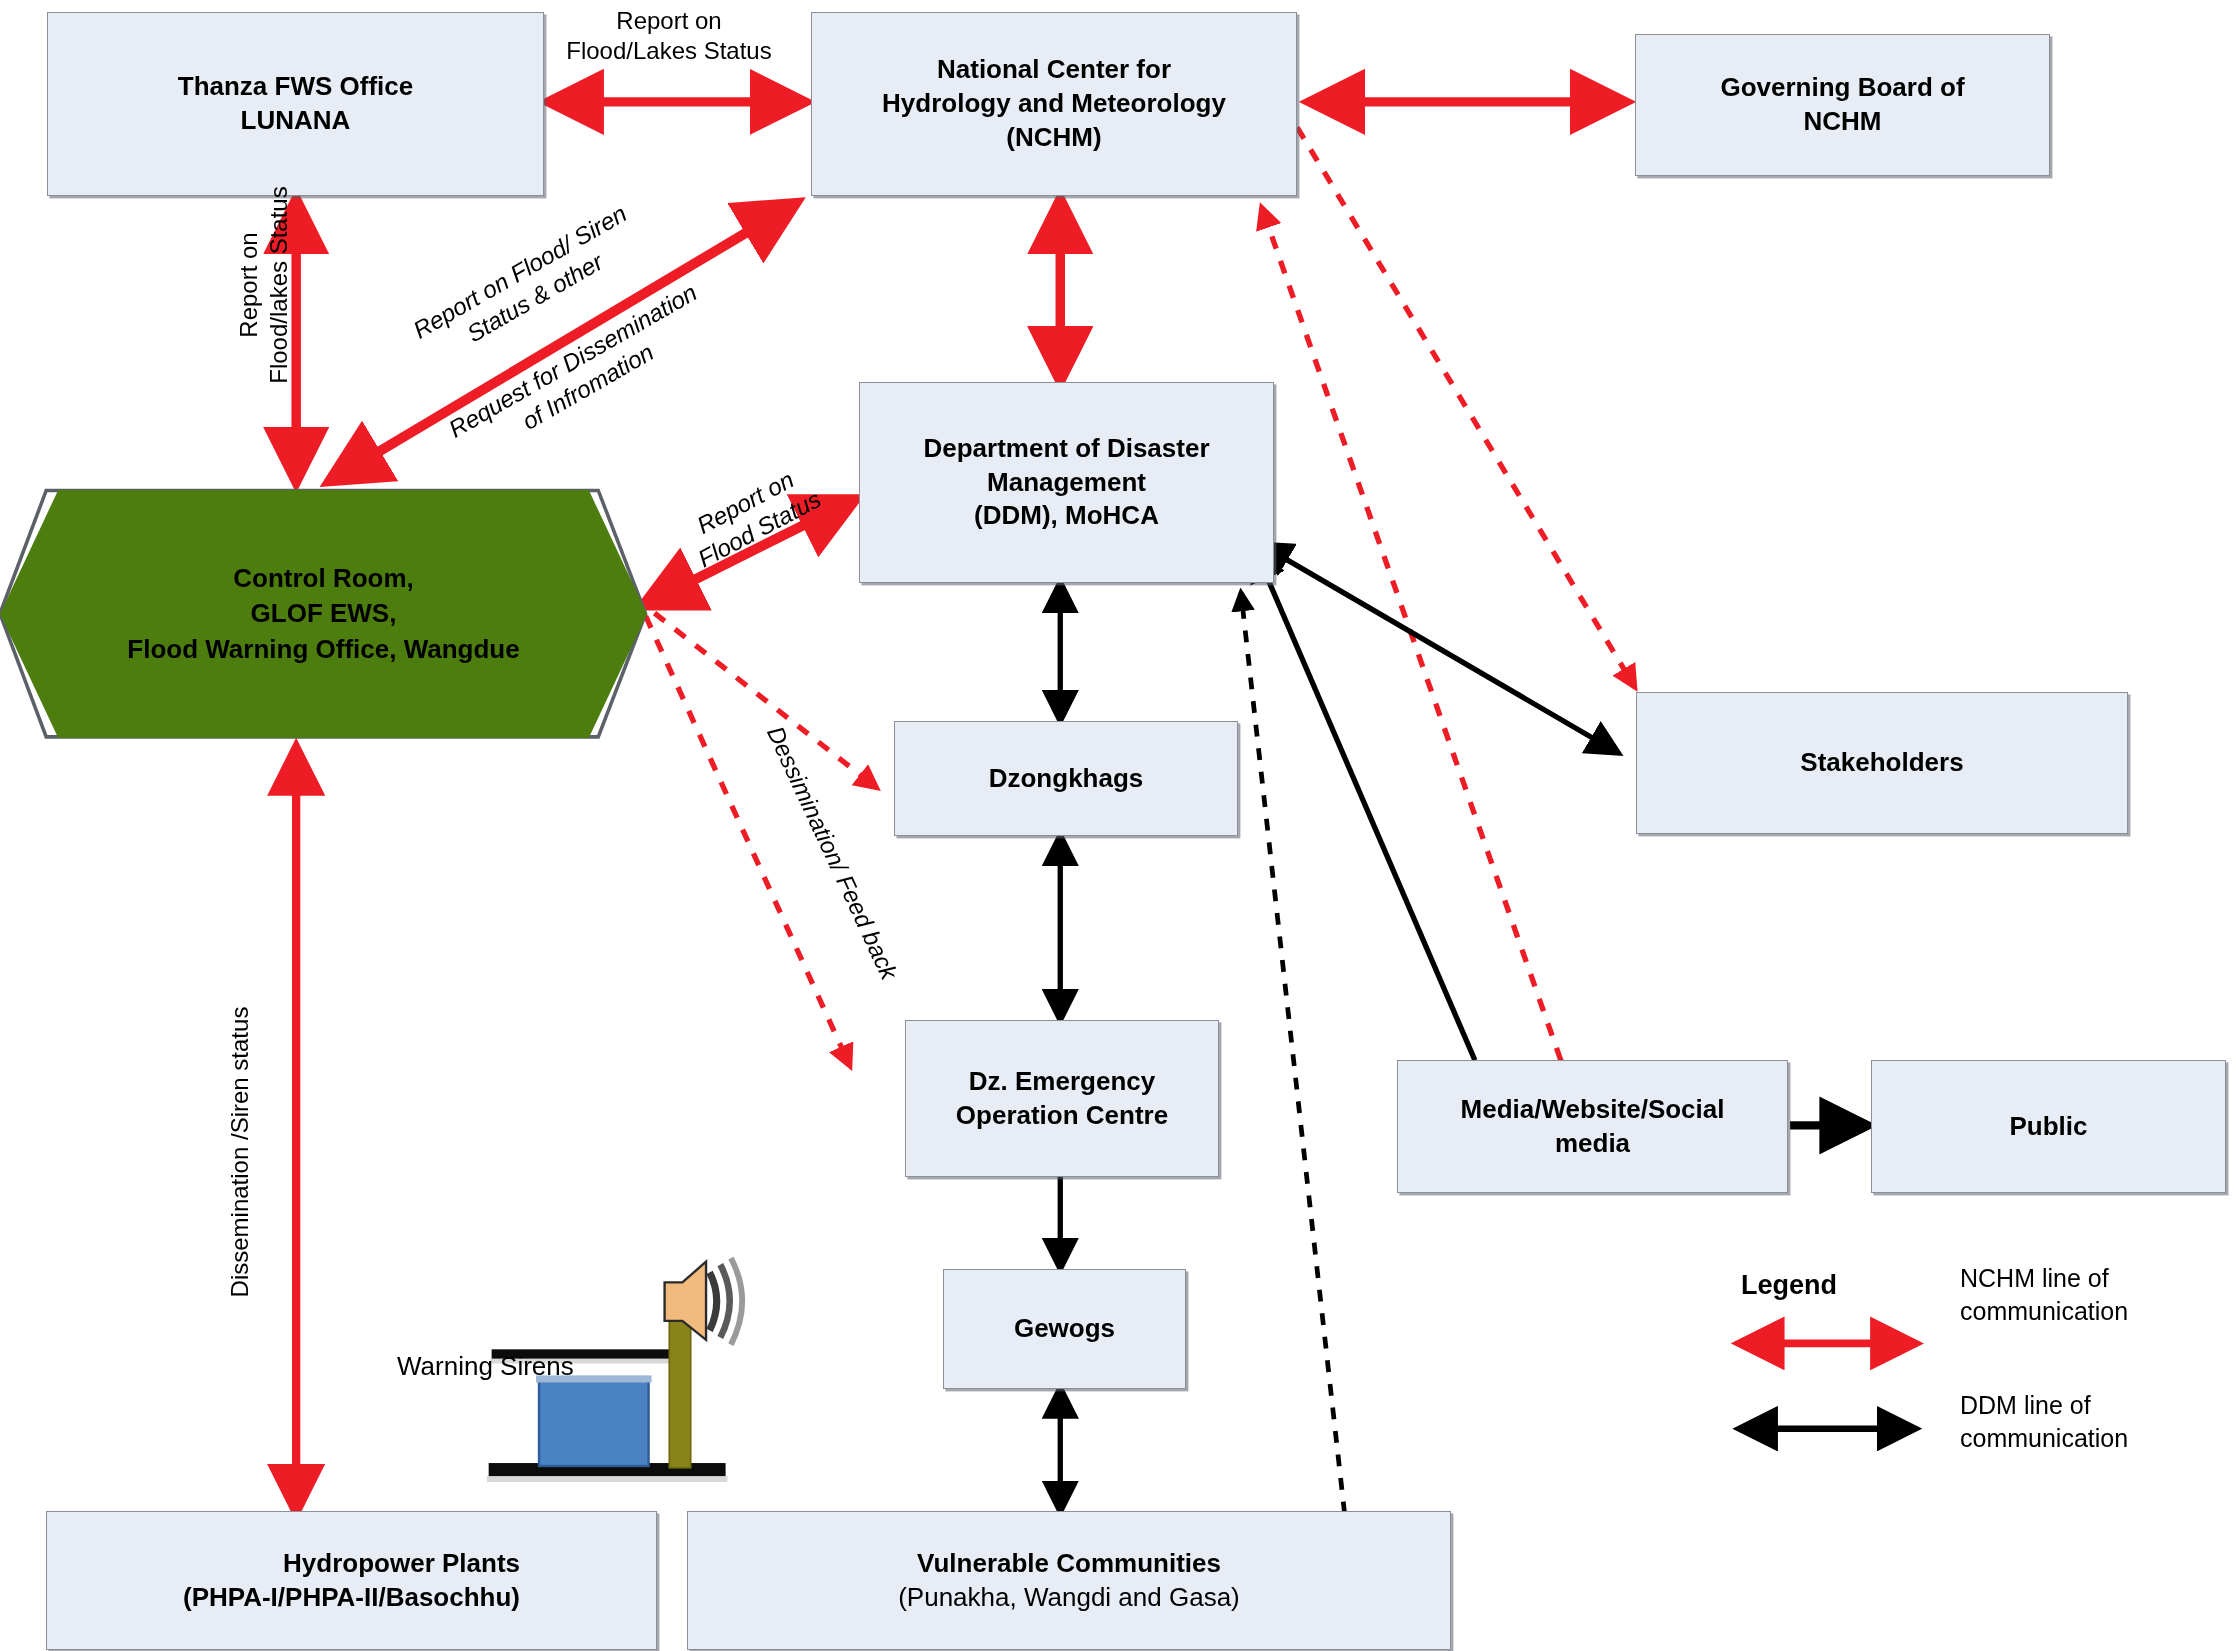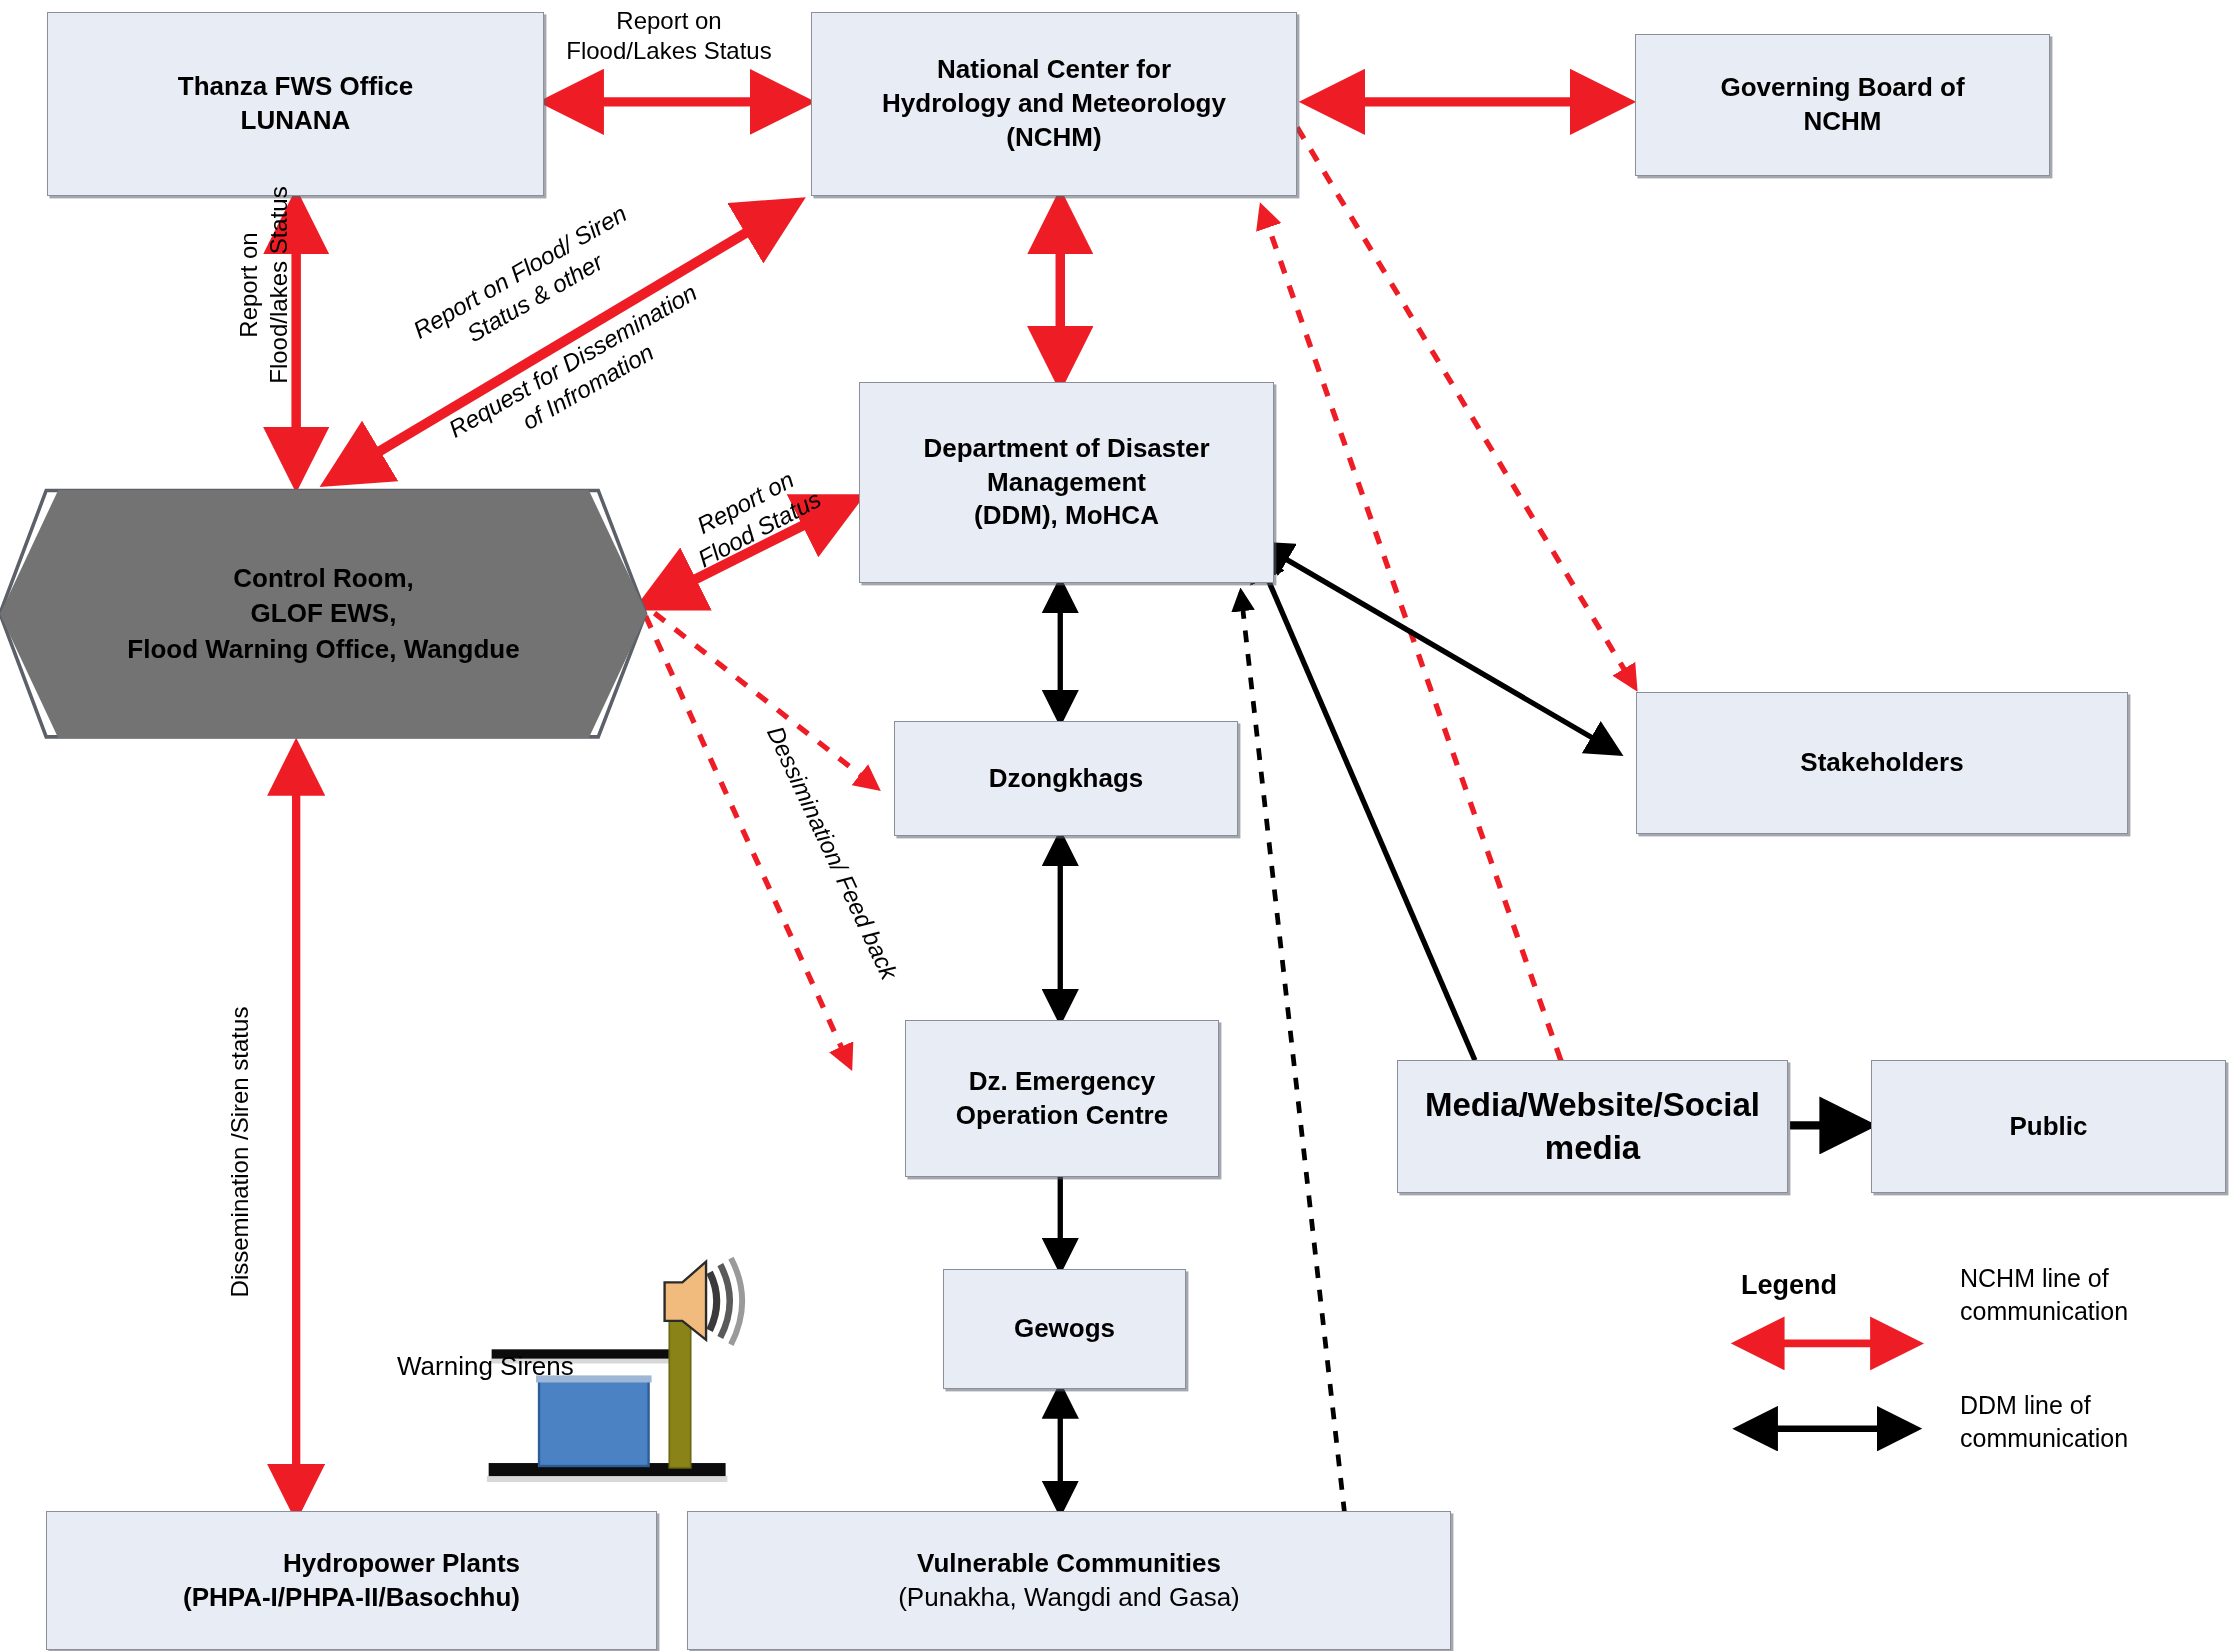--- a/index.html
+++ b/index.html
@@ -23,21 +23,21 @@
     text-align:center;
     color:#000;
     font-weight:bold;
     line-height:1.3;
     box-sizing:border-box;
     z-index:5;
   }
   .node .t{padding:0 6px;}
   .hexnode{
     position:absolute;
-    background:#737373;
+    background:#4d7c0f;
     display:flex;align-items:center;justify-content:center;text-align:center;
     color:#000;font-weight:bold;line-height:1.35;box-sizing:border-box;
     clip-path:polygon(9% 0%, 91% 0%, 100% 50%, 91% 100%, 9% 100%, 0% 50%);
     border:0;
     z-index:5;
   }
   .lbl{
     position:absolute;
     color:#000;
     font-weight:bold;
@@ -218,21 +218,21 @@
   </div>
 
   <div class="node" style="left:943px;top:1269px;width:243px;height:120px;font-size:26px;">
     <span class="t">Gewogs</span>
   </div>
 
   <div class="node" style="left:1636px;top:692px;width:492px;height:142px;font-size:26px;">
     <span class="t">Stakeholders</span>
   </div>
 
-  <div class="node" style="left:1397px;top:1060px;width:391px;height:133px;font-size:33px;">
+  <div class="node" style="left:1397px;top:1060px;width:391px;height:133px;font-size:26px;">
     <span class="t" style="white-space: pre-line;">Media/Website/Social
 media</span>
   </div>
 
   <div class="node" style="left:1871px;top:1060px;width:355px;height:133px;font-size:26px;">
     <span class="t">Public</span>
   </div>
 
   <div class="node" style="left:46px;top:1511px;width:611px;height:139px;font-size:26px;text-align:right;">
     <span class="t" style="white-space: pre-line;">Hydropower Plants

